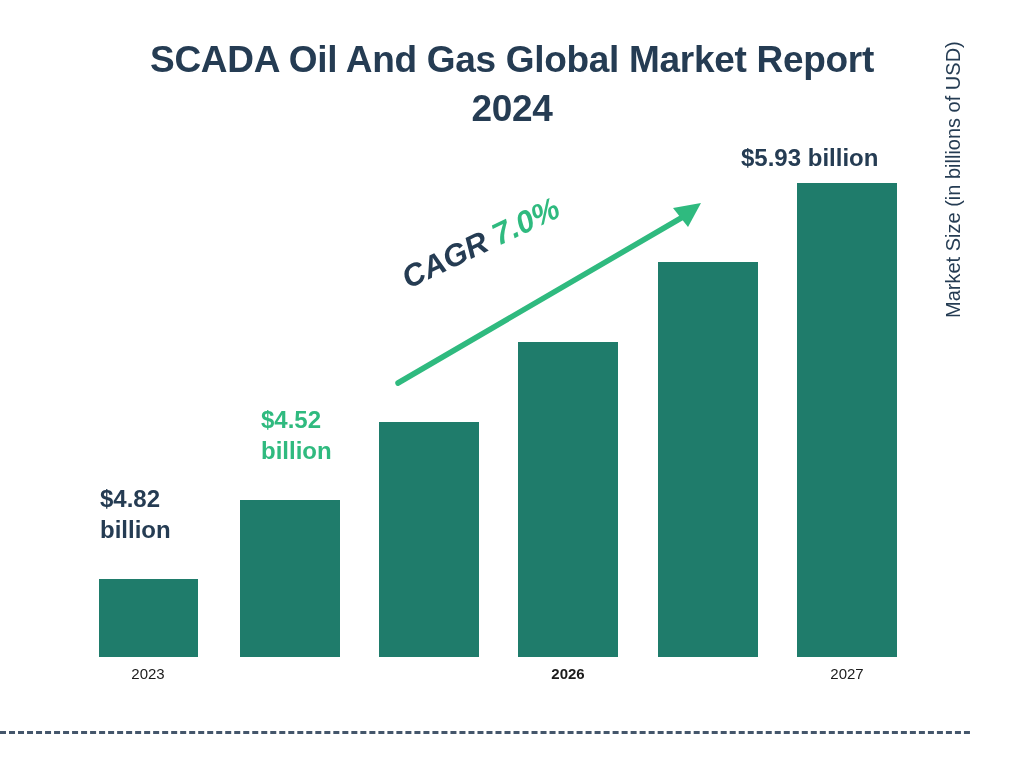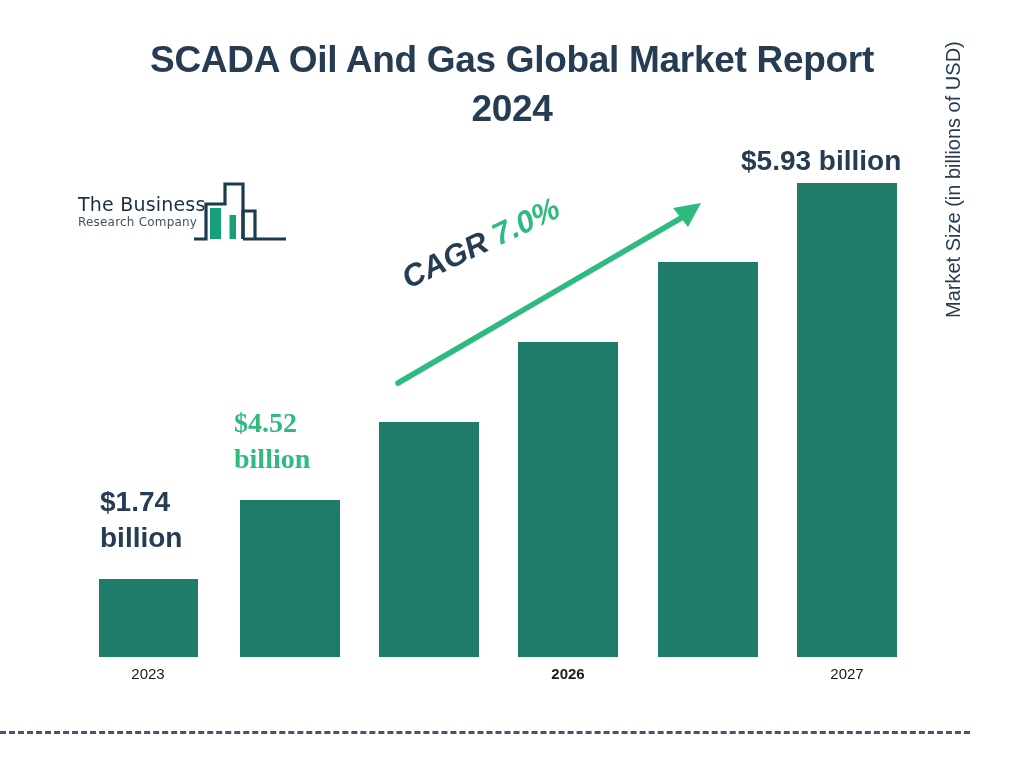--- a/index.html
+++ b/index.html
@@ -75,21 +75,21 @@
     height: 768px;
   }
   .bar {
     position: absolute;
     background: #1F7C6B;
   }
 
   
   .val-label {
     position: absolute;
-    font-size: 28px;
+    font-size: 24px;
     font-weight: bold;
     line-height: 1.28;
     white-space: pre-line;
   }
   .val-dark { color: #253C53; }
   .val-green { color: #2FBA7F; }
 
   
   .xtick {
     position: absolute;
@@ -139,50 +139,33 @@
     border-top: 3px dashed #44566B;
   }
 </style>
 </head>
 <body>
 
 <div id="chart-root">
 
   <div class="chart-title">SCADA Oil And Gas Global Market Report 2024</div>
 
-  <div class="logo-wrap">
-    <div class="logo-text">
-      <div class="logo-line1">The Business</div>
-      <div class="logo-line2">Research Company</div>
-    </div>
-    <div class="logo-mark">
-      <svg width="96" height="66" viewBox="0 0 96 66" xmlns="http://www.w3.org/2000/svg">
-        <g fill="none" stroke="#1d3b4f" stroke-width="3.2">
-          <path d="M2 61 H14 V26 H33 V6 H51 V61"></path>
-          <path d="M51 61 V33 H63 V61"></path>
-          <path d="M51 61 H94"></path>
-        </g>
-        <rect x="18" y="30" width="11" height="31" fill="#16A07A"></rect>
-        <rect x="37.5" y="37" width="6.5" height="24" fill="#16A07A"></rect>
-      </svg>
-    </div>
-  </div>
 
   <div class="bars-layer">
     <div class="bar" style="left:99px;  top:579px; width:99px;  height:78px;"></div>
     <div class="bar" style="left:240px; top:500px; width:100px; height:157px;"></div>
     <div class="bar" style="left:379px; top:422px; width:100px; height:235px;"></div>
     <div class="bar" style="left:518px; top:342px; width:100px; height:315px;"></div>
     <div class="bar" style="left:658px; top:262px; width:100px; height:395px;"></div>
     <div class="bar" style="left:797px; top:183px; width:100px; height:474px;"></div>
   </div>
 
-  <div class="val-label val-dark" style="left:100px; top:484px;">$1.74
+  <div class="val-label val-dark" style="left:100px; top:484px;">$4.82
 billion</div>
-  <div class="val-label val-green" style="left:234px; top:405px;font-family:Liberation Serif, serif;">$4.52
+  <div class="val-label val-green" style="left:261px; top:405px;">$4.52
 billion</div>
   <div class="val-label val-dark" style="left:741px; top:143px;">$5.93 billion</div>
 
   <svg class="bars-layer" viewBox="0 0 1024 768" xmlns="http://www.w3.org/2000/svg" style="pointer-events:none;">
     <line x1="398" y1="383" x2="688" y2="214" stroke="#2FBA7F" stroke-width="5.5" stroke-linecap="round"></line>
     <polygon points="701,203 673,208 688,227" fill="#2FBA7F"></polygon>
   </svg>
 
   <div class="cagr-label">
     <span class="cagr-word">CAGR </span><span class="cagr-pct">7.0%</span>

